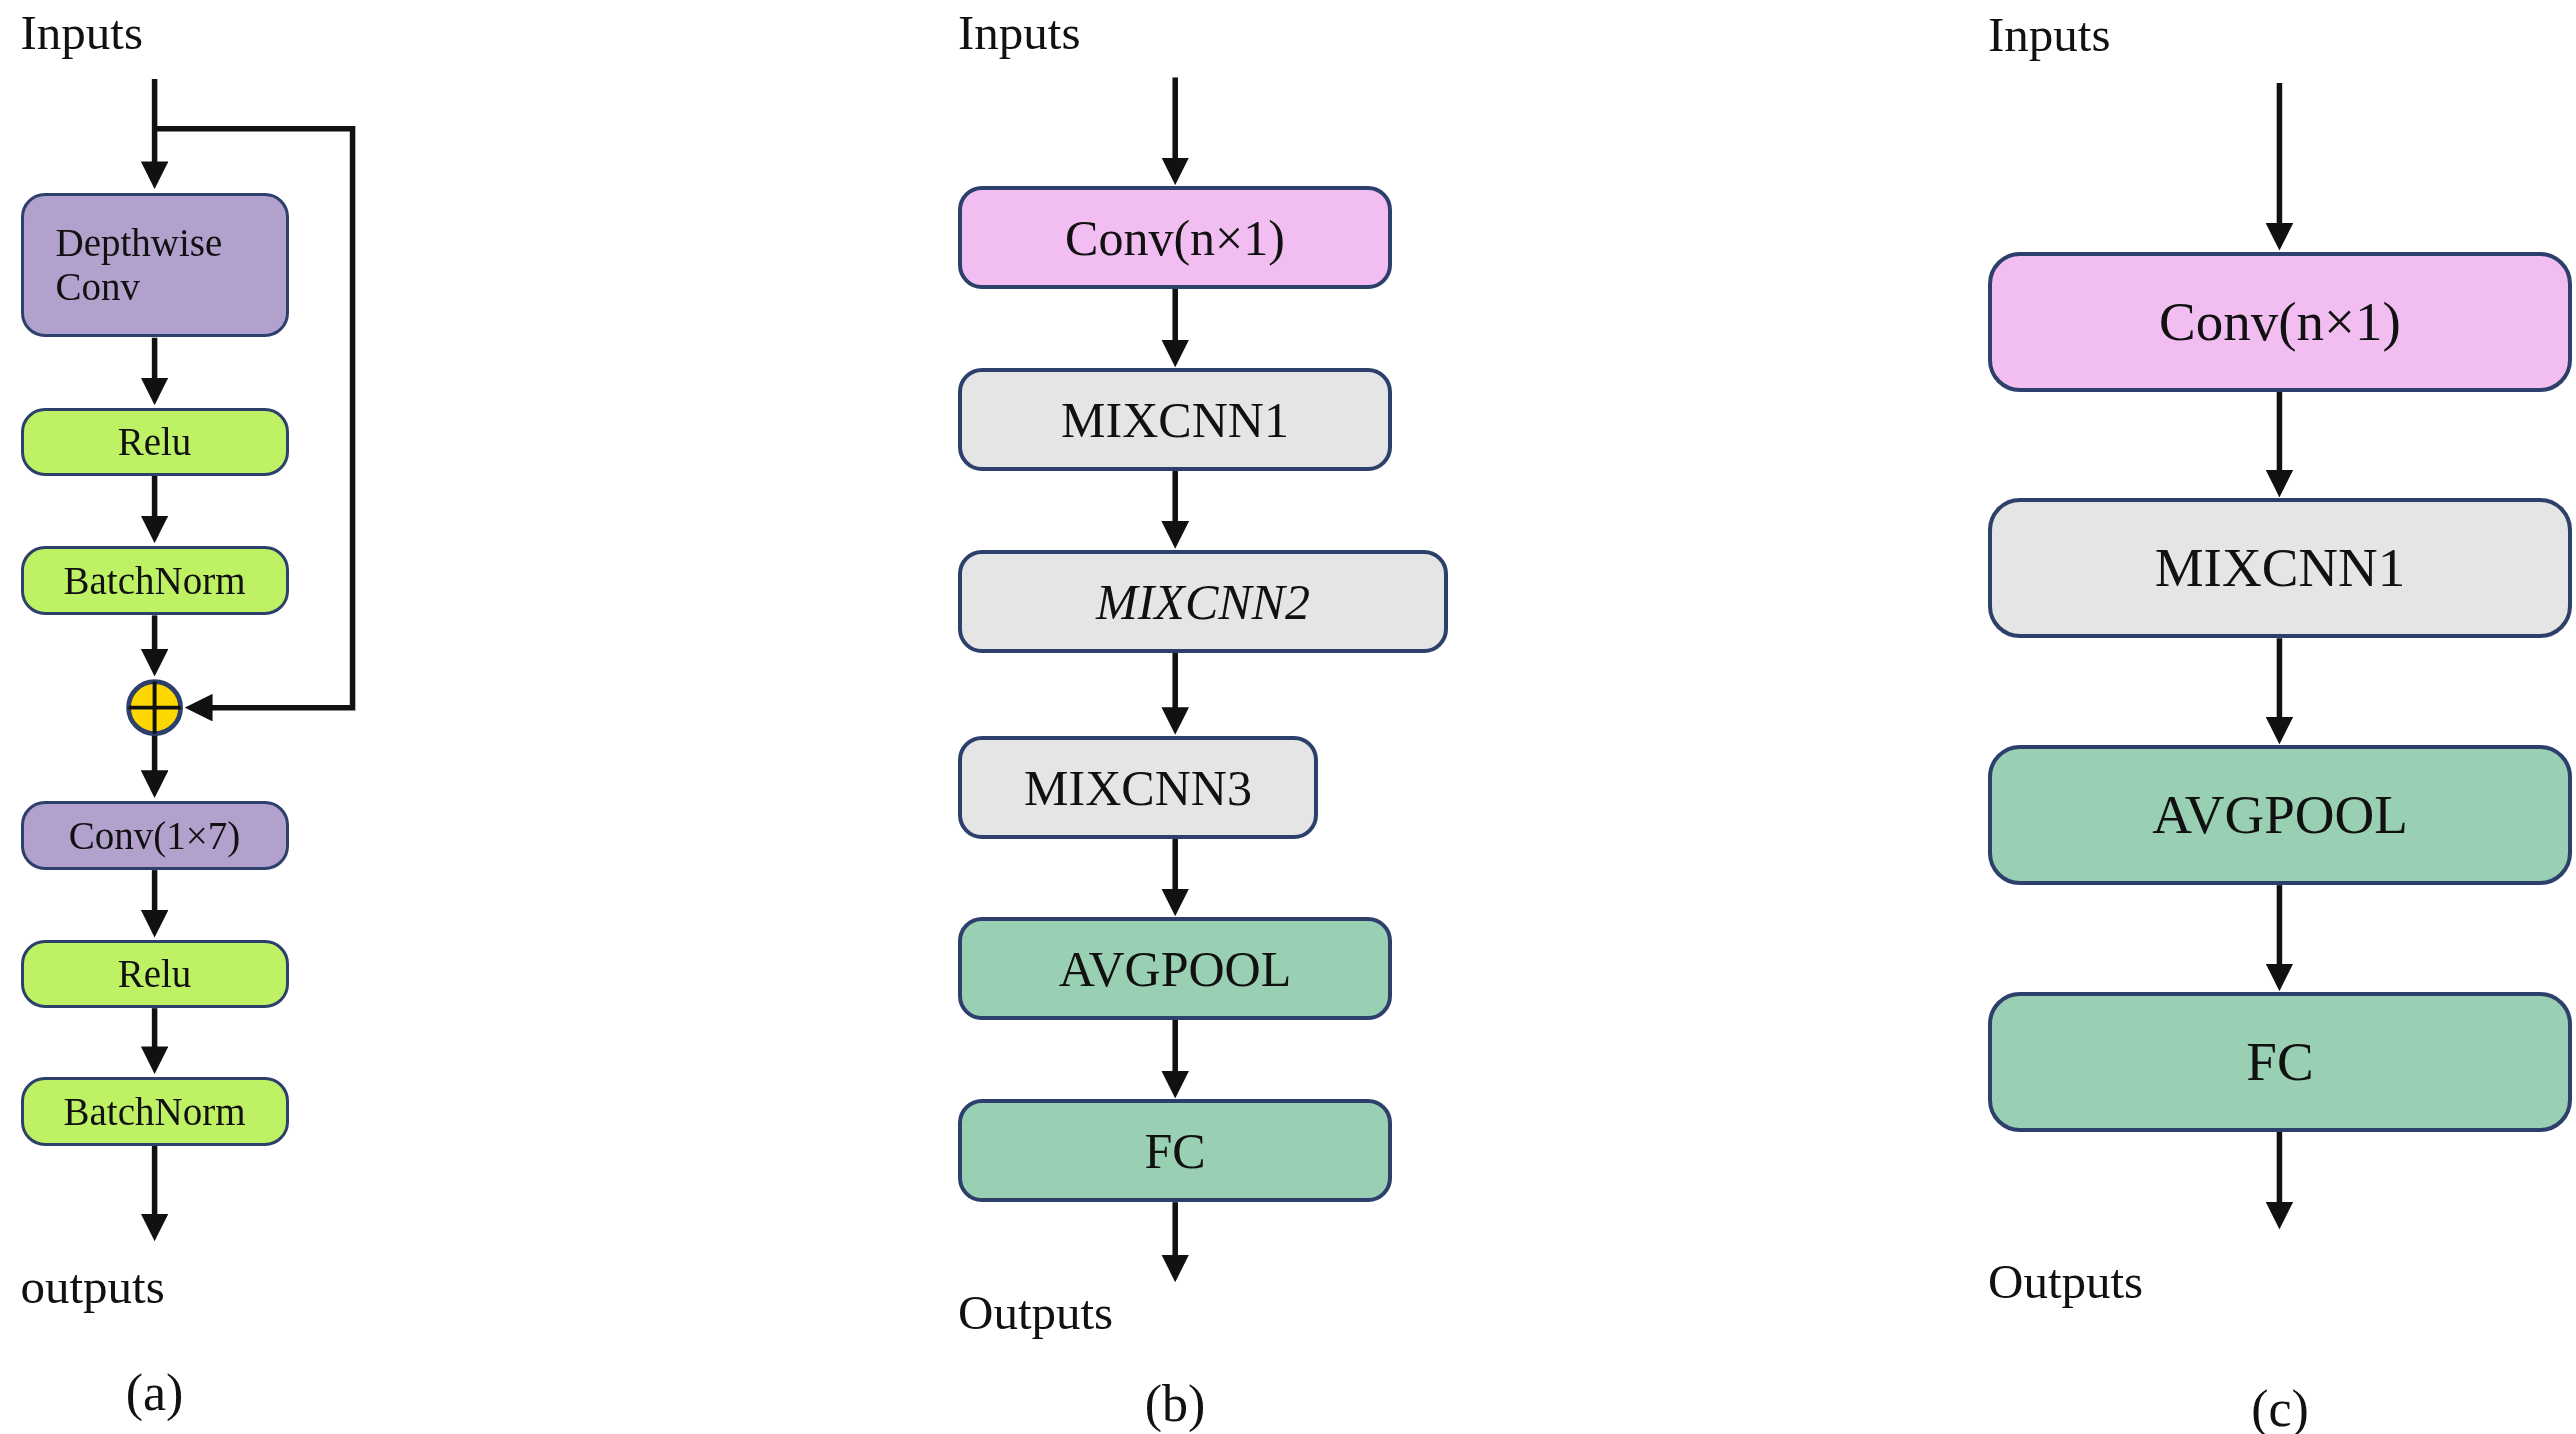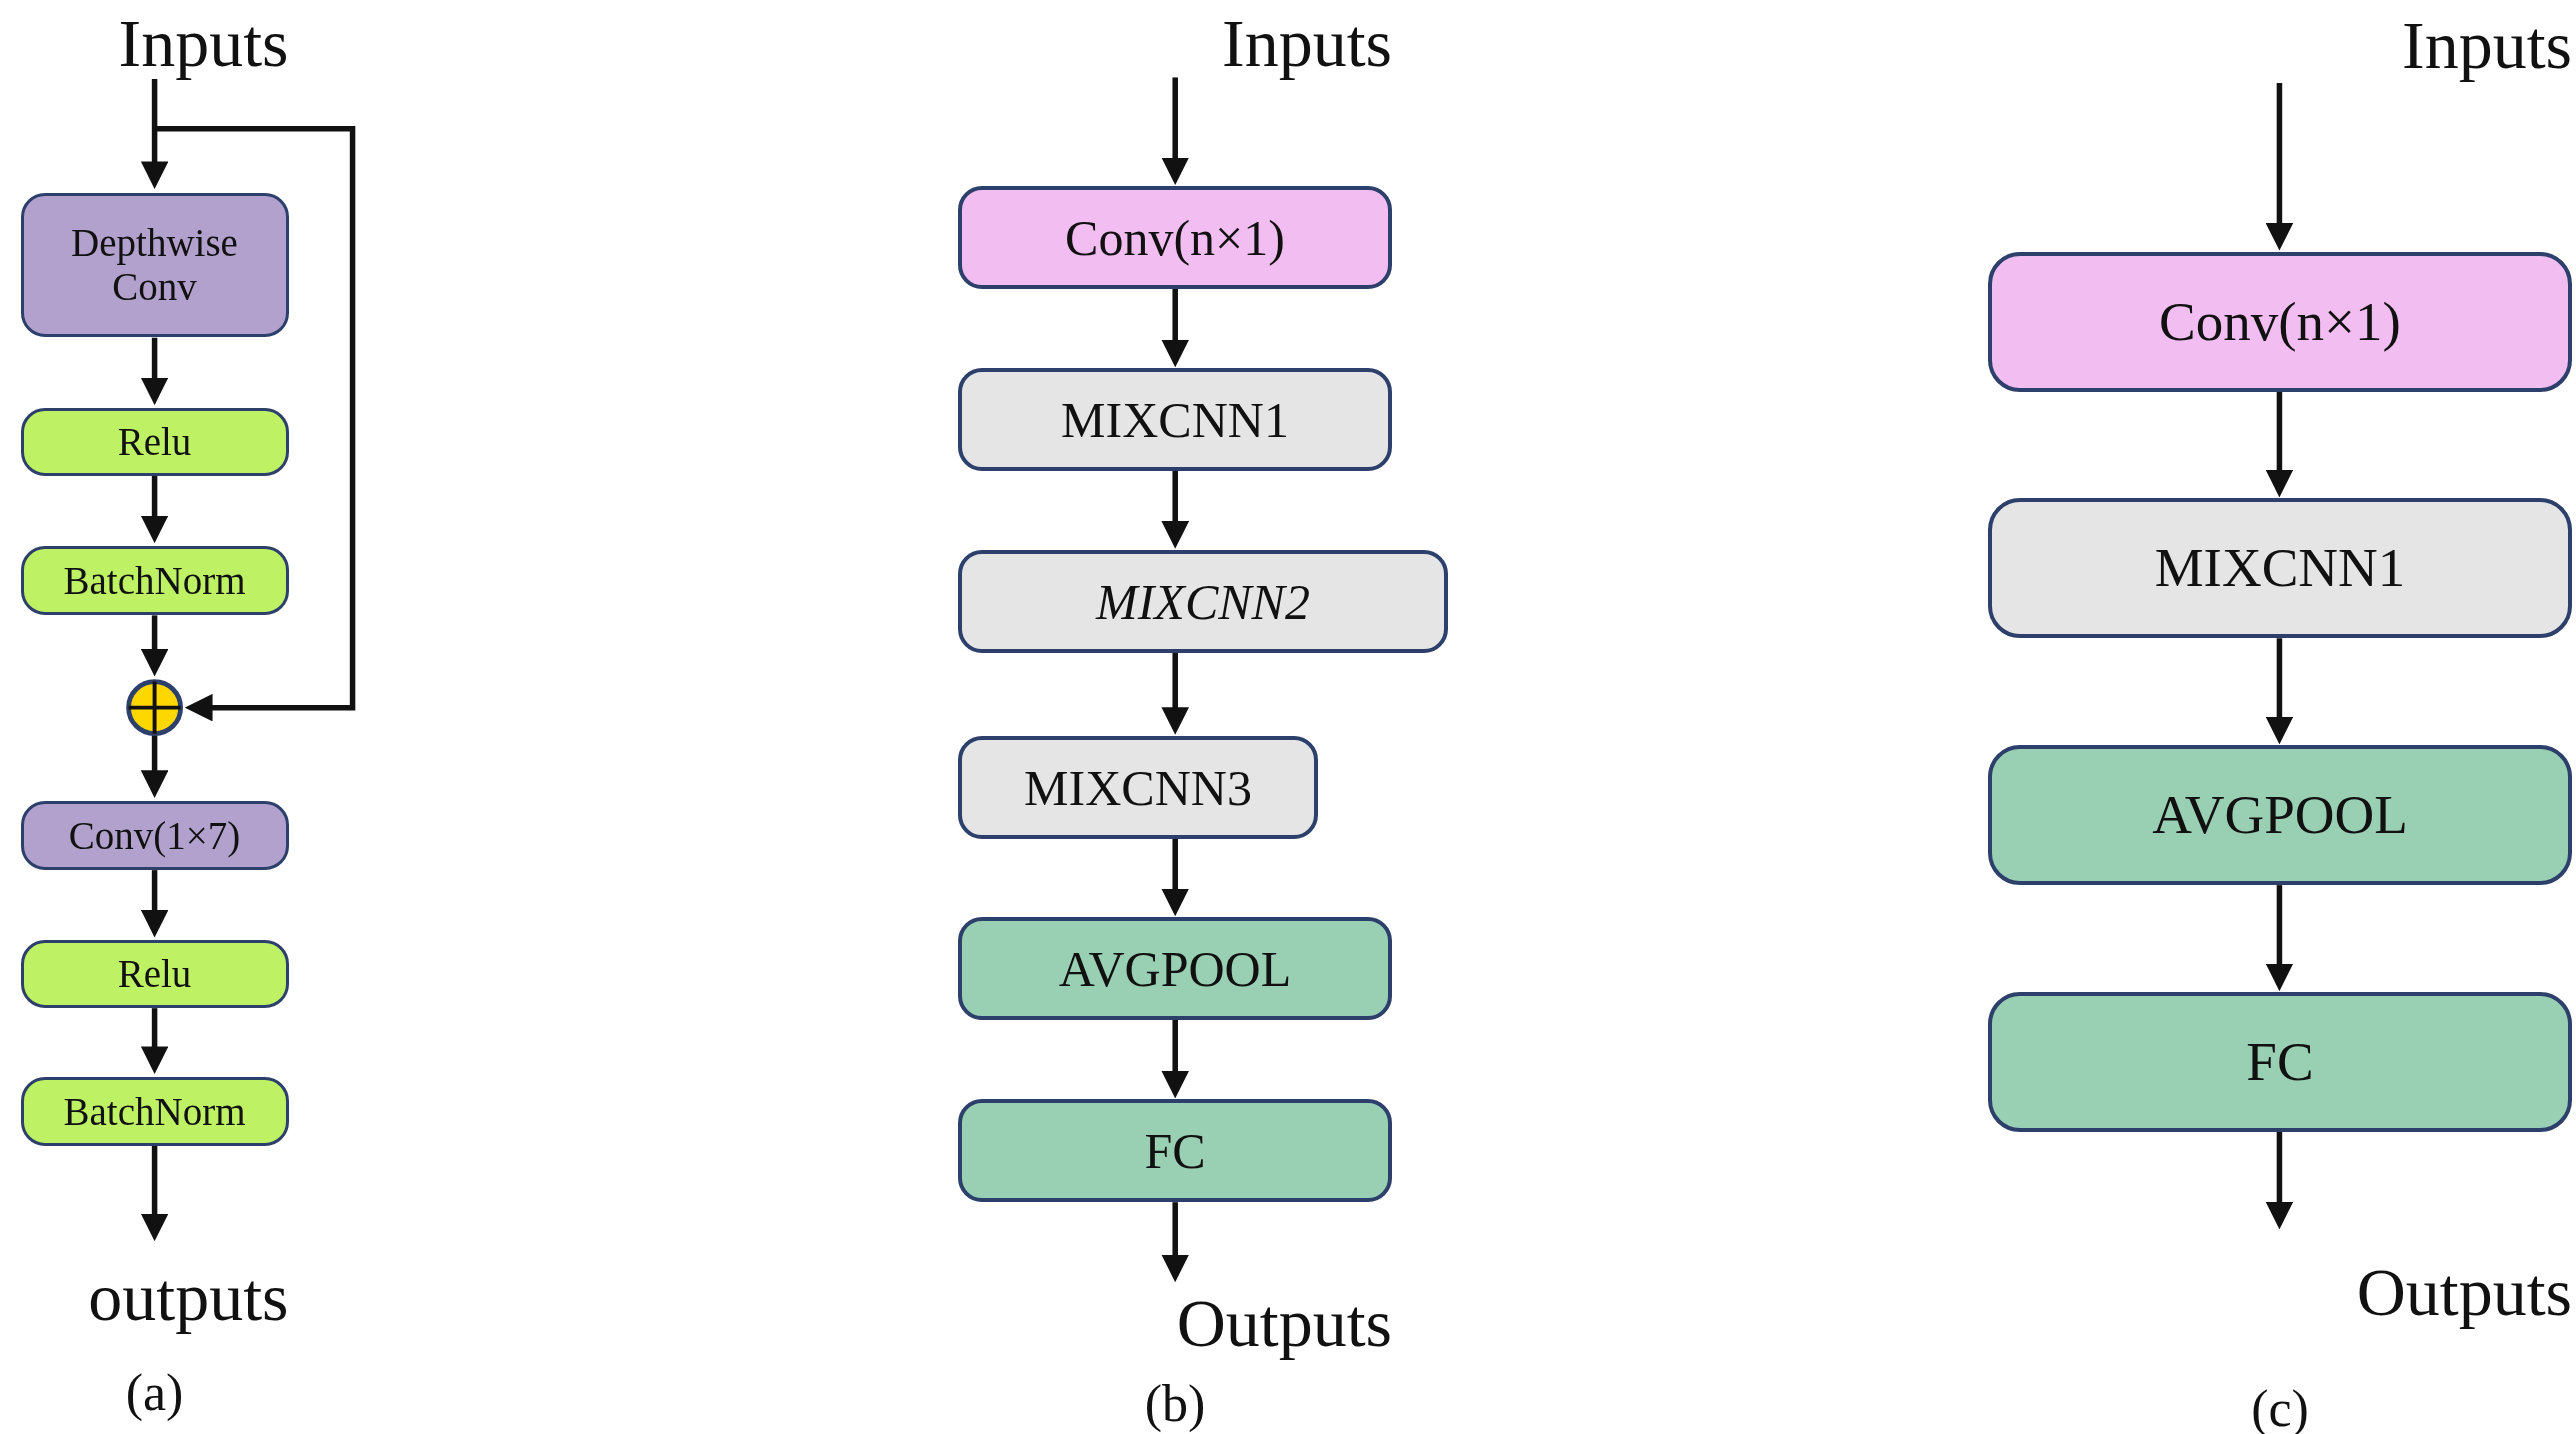--- a/index.html
+++ b/index.html
@@ -13,36 +13,35 @@
     overflow: hidden;
   }
   .wires { position: absolute; left: 0; top: 0; width: 2576px; height: 1435px; }
   .node {
     position: absolute;
     box-sizing: border-box;
     border: 4px solid #2d3f6b;
     display: flex;
     align-items: center;
     justify-content: center;
-    text-align: center;
     line-height: 1.12;
   }
   .col-a .node { border-radius: 24px; font-size: 39px; border-width: 3.2px; }
   .col-b .node { border-radius: 24px; font-size: 50px; }
   .col-c .node { border-radius: 32px; font-size: 55px; }
   .purple    { background: #b2a1cd; }
   .olive     { background: #bef264; }
   .bnblue    { background: #bef264; }
   .convpink  { background: #f2bef2; font-family: Liberation Serif, serif; }
   .salmon    { background: #e5e5e5; }
   .poolgreen { background: #99cfb3; }
   .io-label {
     position: absolute;
-    text-align: right;
-    font-size: 68px;
+    text-align: left;
+    font-size: 49px;
     white-space: nowrap;
   }
   .caption {
     position: absolute;
     text-align: center;
     font-size: 52px;
     white-space: nowrap;
   }
 </style>
 </head>

